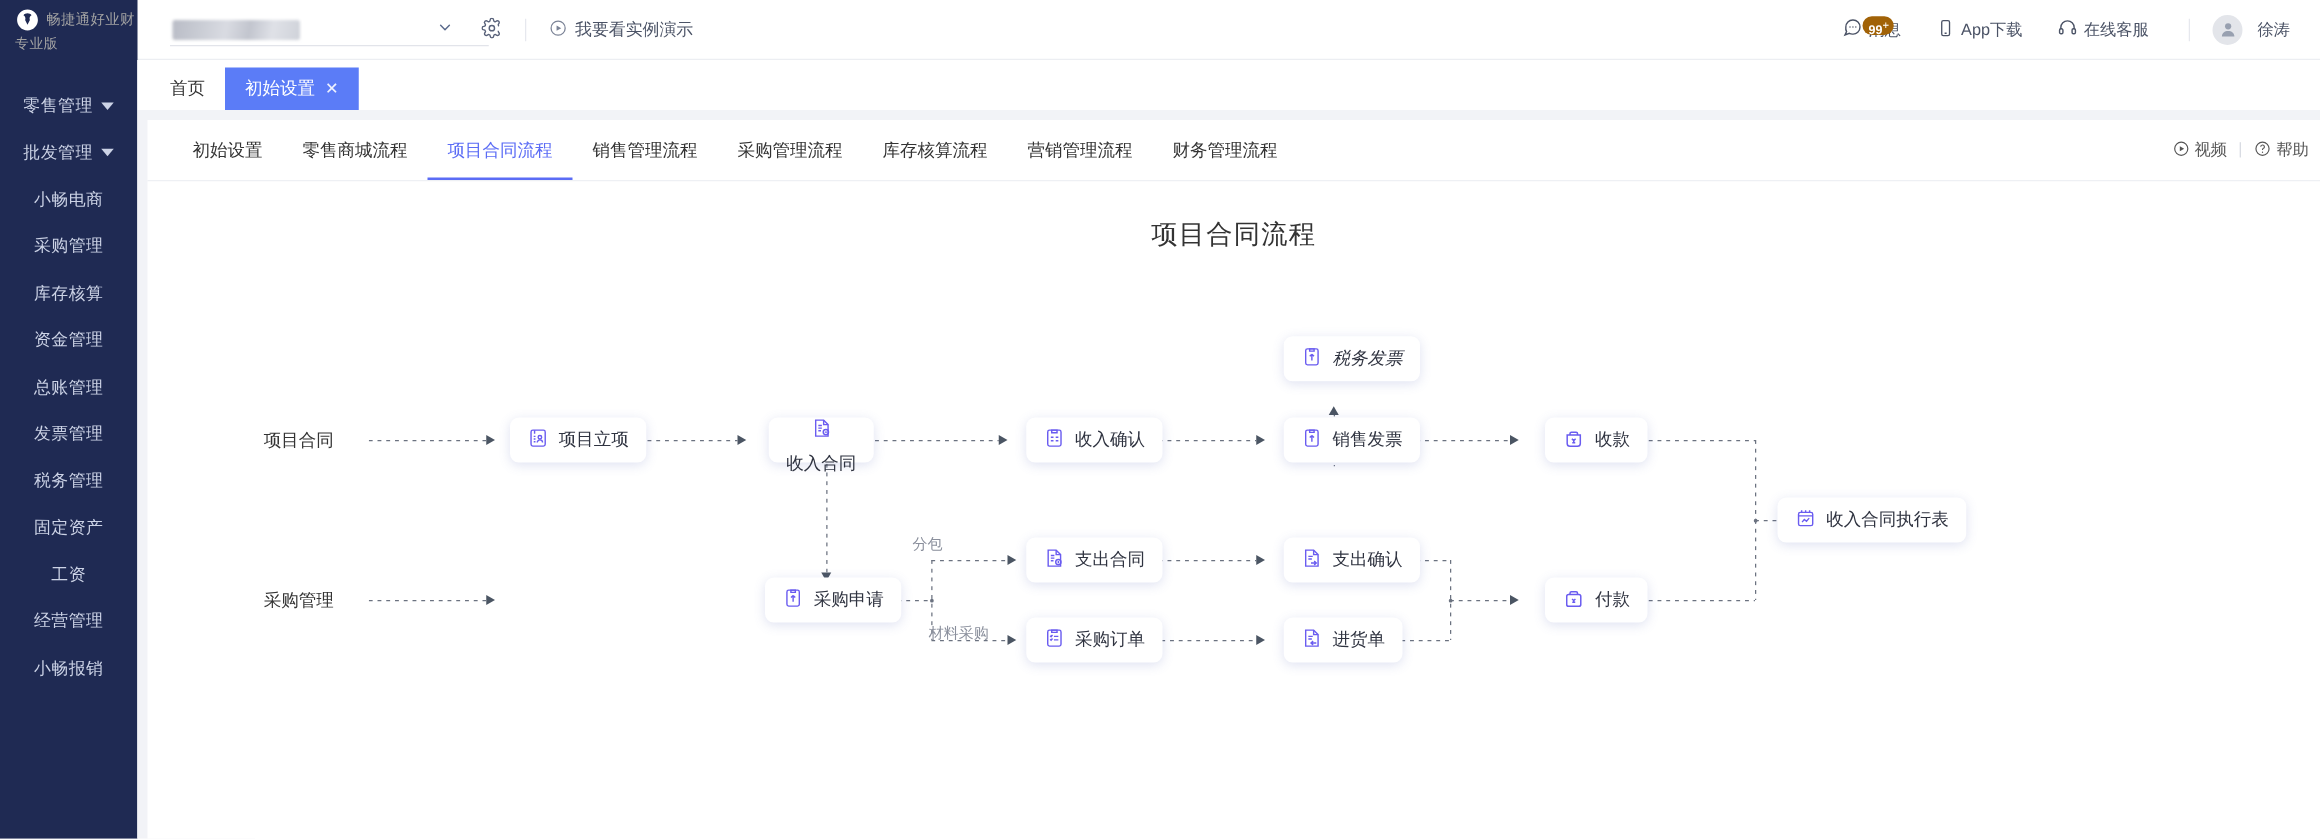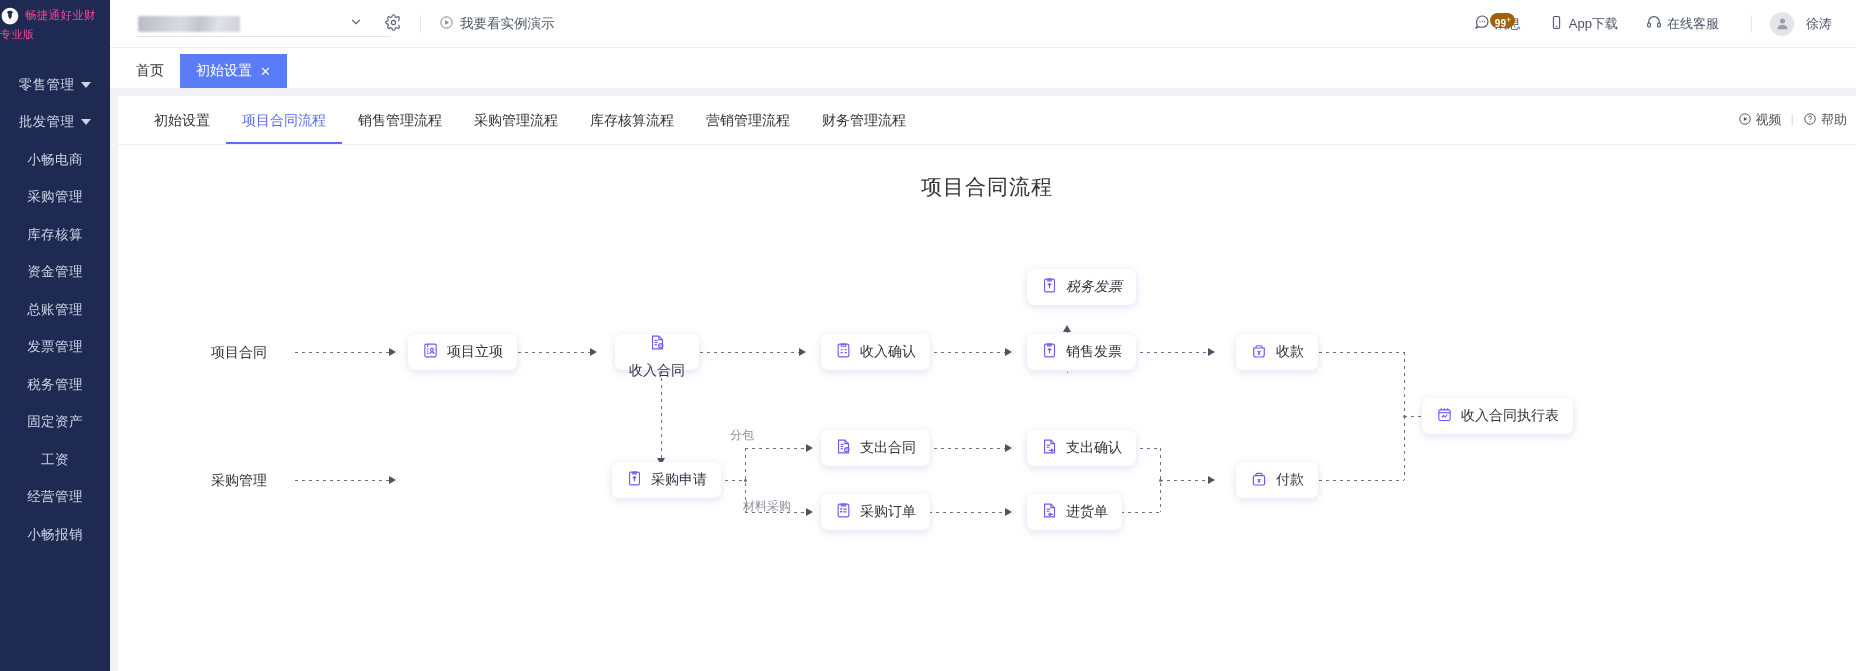--- a/index.html
+++ b/index.html
@@ -8,22 +8,22 @@
     font-family: "Liberation Sans", "DejaVu Sans", sans-serif;
     background:#ffffff;
     color:#333;
     font-size:14px;
   }
   .app { position:relative; width:1856px; height:671px; display:flex; flex-direction:column; }
 
   
   .topbar { height:48px; display:flex; align-items:center; background:#fff; border-bottom:1px solid #eceef2; flex:none; }
   .brand {
-    width:110px; height:48px; background:#1f2a53; color:#ec4899;
-    display:flex; flex-direction:column; justify-content:center; flex:none;
+    width:110px; height:48px; background:#1f2a53; color:#a3a3a3;
+    display:flex; flex-direction:column; justify-content:center; padding-left:12px; flex:none;
     position:relative; z-index:5;
   }
   .brand-row { display:flex; align-items:center; gap:5px; }
   .brand-logo { width:20px; height:20px; flex:none; }
   .brand-name { font-size:11.5px; letter-spacing:.3px; white-space:nowrap; overflow:hidden; }
   .brand-sub { font-size:11px; margin-top:1px; letter-spacing:.5px; }
 
   .top-mid { flex:1; display:flex; align-items:center; padding-left:18px; gap:0; height:48px; }
   .orgbox { width:215px; height:30px; position:relative; display:flex; align-items:center; }
   .orgmask {
@@ -254,20 +254,21 @@
           <span>初始设置</span>
           <span class="x">✕</span>
         </div>
       </div>
 
       <div class="panelwrap">
         <div class="panel">
 
           <div class="subtabs">
             <div class="subtab"><span>初始设置</span></div>
+            <div class="subtab"><span>零售商城流程</span></div>
             <div class="subtab active"><span>项目合同流程</span></div>
             <div class="subtab"><span>销售管理流程</span></div>
             <div class="subtab"><span>采购管理流程</span></div>
             <div class="subtab"><span>库存核算流程</span></div>
             <div class="subtab"><span>营销管理流程</span></div>
             <div class="subtab"><span>财务管理流程</span></div>
 
             <div class="subtools">
               <div class="st">
                 <span>

